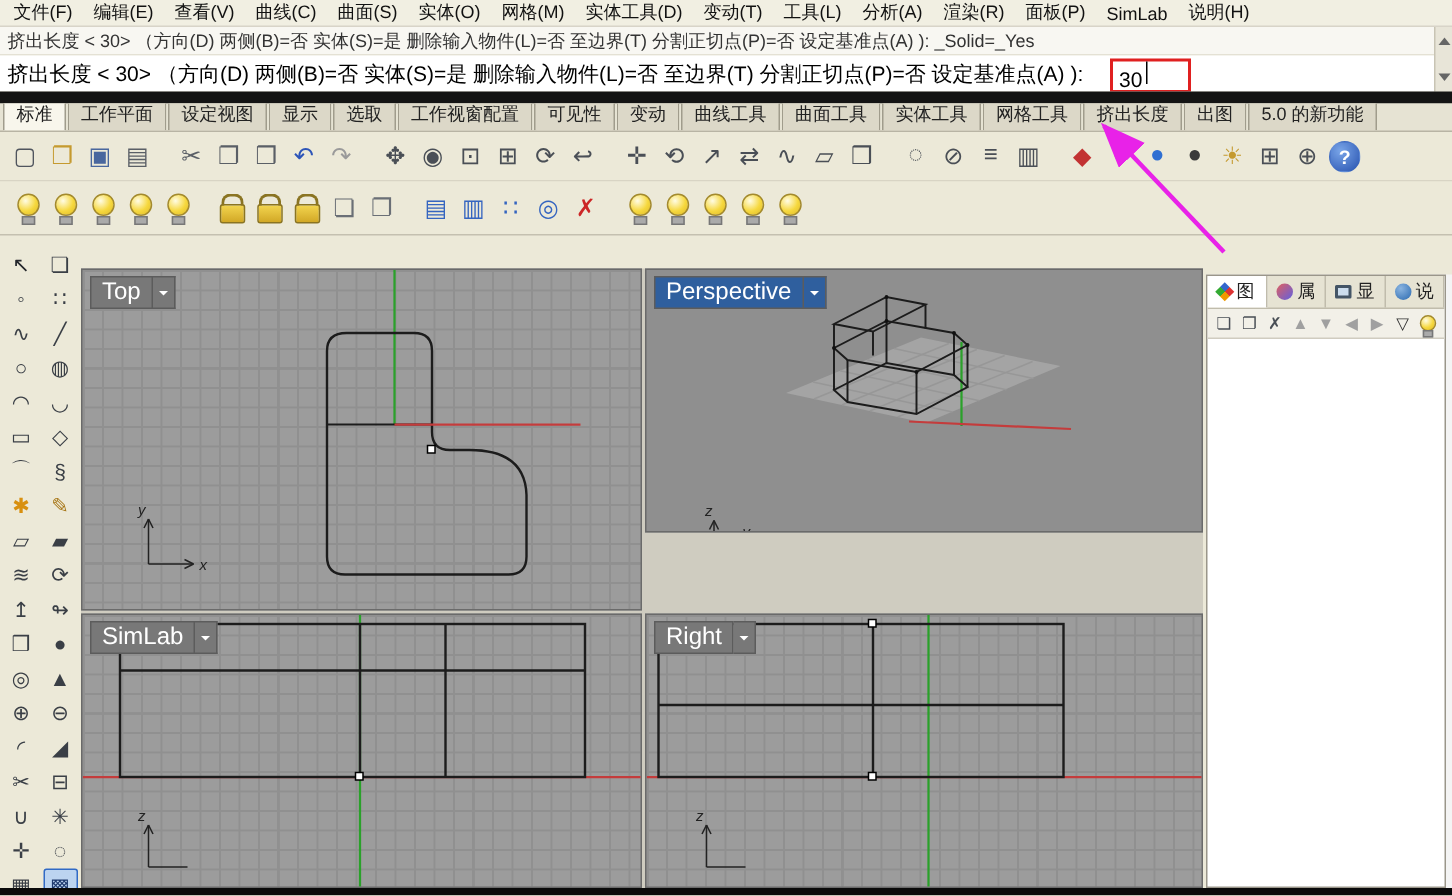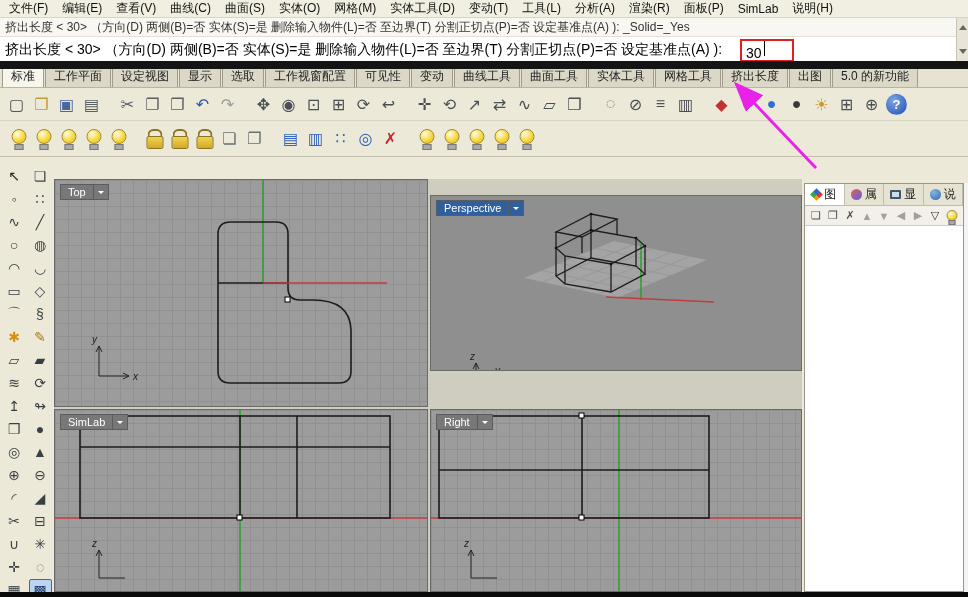--- a/index.html
+++ b/index.html
@@ -42,31 +42,31 @@
 .icon.active{background:#bcd4f0;border:1px solid #316ac5}
 
 
 .left-toolbar{position:absolute;left:0;top:165px;width:54px;height:427px;background:#ece9d8;display:grid;grid-template-columns:23px 23px;grid-auto-rows:23px;justify-content:center;align-content:start;gap:0 3px;overflow:hidden}
 .left-toolbar .icon{width:23px;height:22px;font-size:14px}
 
 
 .viewports{position:absolute;left:54px;top:179px;width:748px;height:413px;background:#cfccc0}
 .vp{position:absolute;border:1px solid #6a6a6a;overflow:hidden;background:#9c9c9c}
 .vp-top{left:0;top:0;width:374px;height:228px}
-.vp-persp{left:376px;top:16px;width:372px;height:176px;background:#8f8f8f}
+.vp-persp{left:376px;top:0;width:372px;height:176px;background:#8f8f8f}
 .vp-front{left:0;top:230px;width:374px;height:183px}
 .vp-right{left:376px;top:230px;width:372px;height:183px}
 .vp-grid{background-color:#9c9c9c;background-image:
  linear-gradient(to right,#909090 1px,transparent 1px),
  linear-gradient(to bottom,#909090 1px,transparent 1px),
  linear-gradient(to right,#858585 1px,transparent 1px),
  linear-gradient(to bottom,#858585 1px,transparent 1px);
  background-size:13px 13px,13px 13px,65px 65px,65px 65px}
 .vp svg{position:absolute;left:0;top:0}
-.vp-label{position:absolute;top:4px;left:5px;display:flex;z-index:5;font-size:11px;color:#fff}
+.vp-label{position:absolute;top:4px;left:5px;display:flex;z-index:5;font-size:16px;color:#fff}
 .vp-label .name{background:#787878;border:1px solid #5c5c5c;padding:1px 7px;white-space:nowrap}
 .vp-label .dd{background:#787878;border:1px solid #5c5c5c;border-left:none;padding:0 4px;display:flex;align-items:center}
 .vp-label .dd::after{content:"";width:0;height:0;border:3px solid transparent;border-top-color:#fff;margin-top:3px}
 .vp.active-vp .name,.vp.active-vp .dd{background:#2f5f9e}
 
 
 .right-panel{position:absolute;left:804px;top:183px;width:160px;height:409px;background:#fff;border:1px solid #9a968a;display:flex;flex-direction:column;overflow:hidden}
 .rp-tabs{height:22px;background:#e6e3d3;display:flex;border-bottom:1px solid #c0bcac;flex:0 0 auto}
 .rp-tab{width:40px;display:flex;align-items:center;justify-content:center;font-size:12px;color:#222;border-right:1px solid #c0bcac;cursor:default}
 .rp-tab.active{background:#fff}

